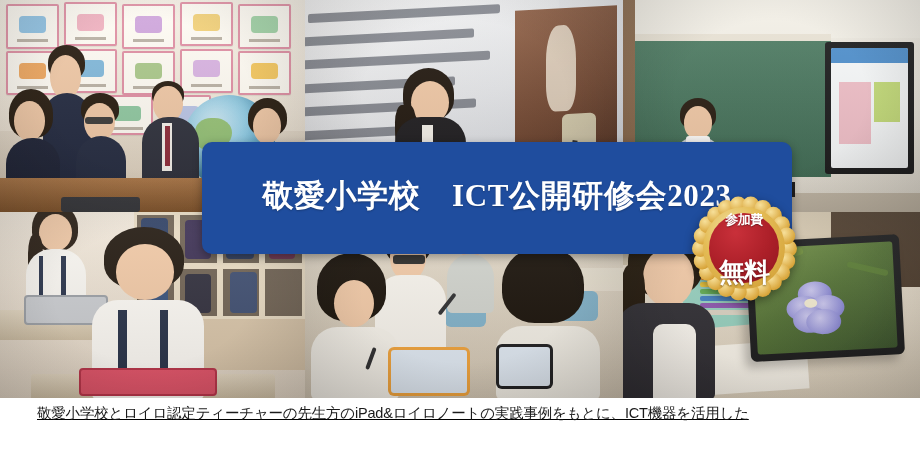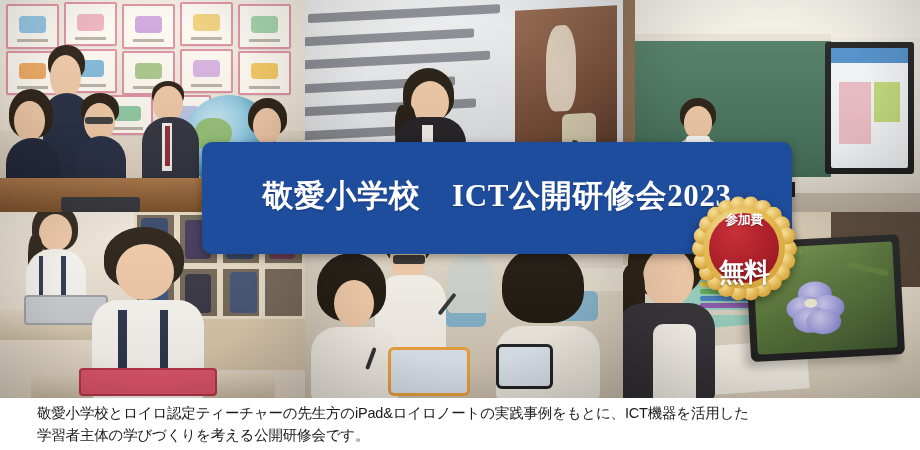--- a/index.html
+++ b/index.html
@@ -175,20 +175,21 @@
   }
 
   
   .caption{
     position:absolute;left:0;bottom:0;width:920px;height:52px;
     background:#ffffff;
     z-index:6;
   }
   .caption .inner{
     padding:4px 26px 0 37px;
+    text-decoration:underline;
   }
   .caption p{
     margin:0;color:#1a1a1a;
     font-family:"Liberation Sans","DejaVu Sans",sans-serif;
     font-size:14.5px;line-height:22px;letter-spacing:-.2px;white-space:nowrap;
   }
 </style>
 </head>
 <body>
 
@@ -509,17 +510,16 @@
     <div class="disc"></div>
     <div class="inner">
       <span class="small">参加費</span>
       <span class="big">無料</span>
     </div>
   </div>
 
   <div class="caption">
     <div class="inner">
       <p>敬愛小学校とロイロ認定ティーチャーの先生方のiPad&amp;ロイロノートの実践事例をもとに、ICT機器を活用した</p>
-      <p>学習者主体の学びづくりを考える公開研修会です。</p>
     </div>
   </div>
 
 </div>
 
 </body></html>

